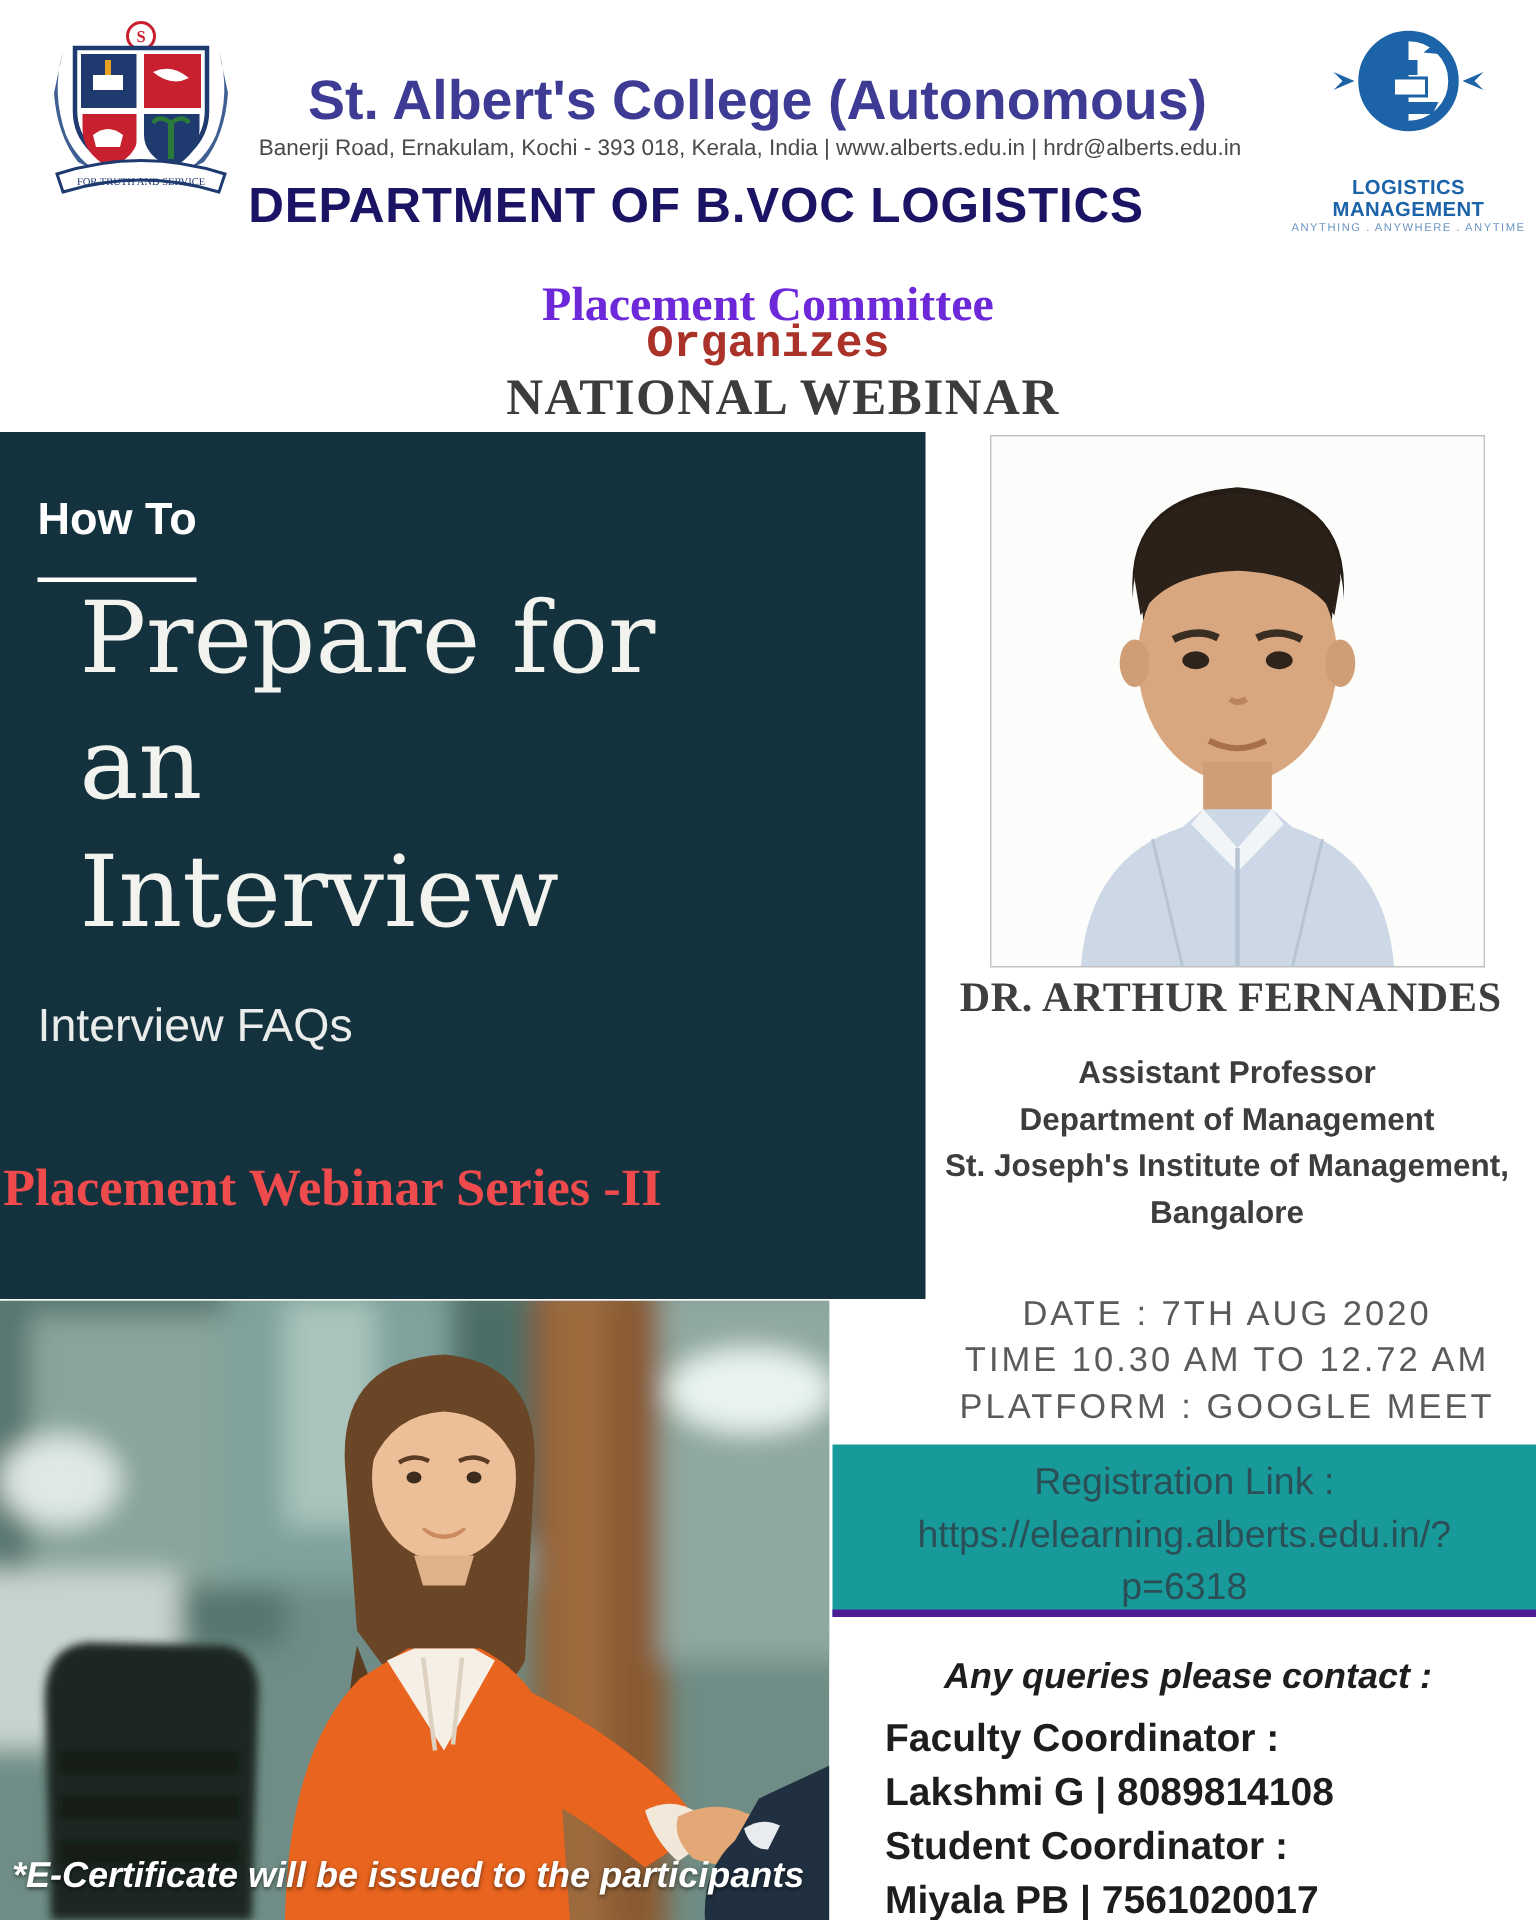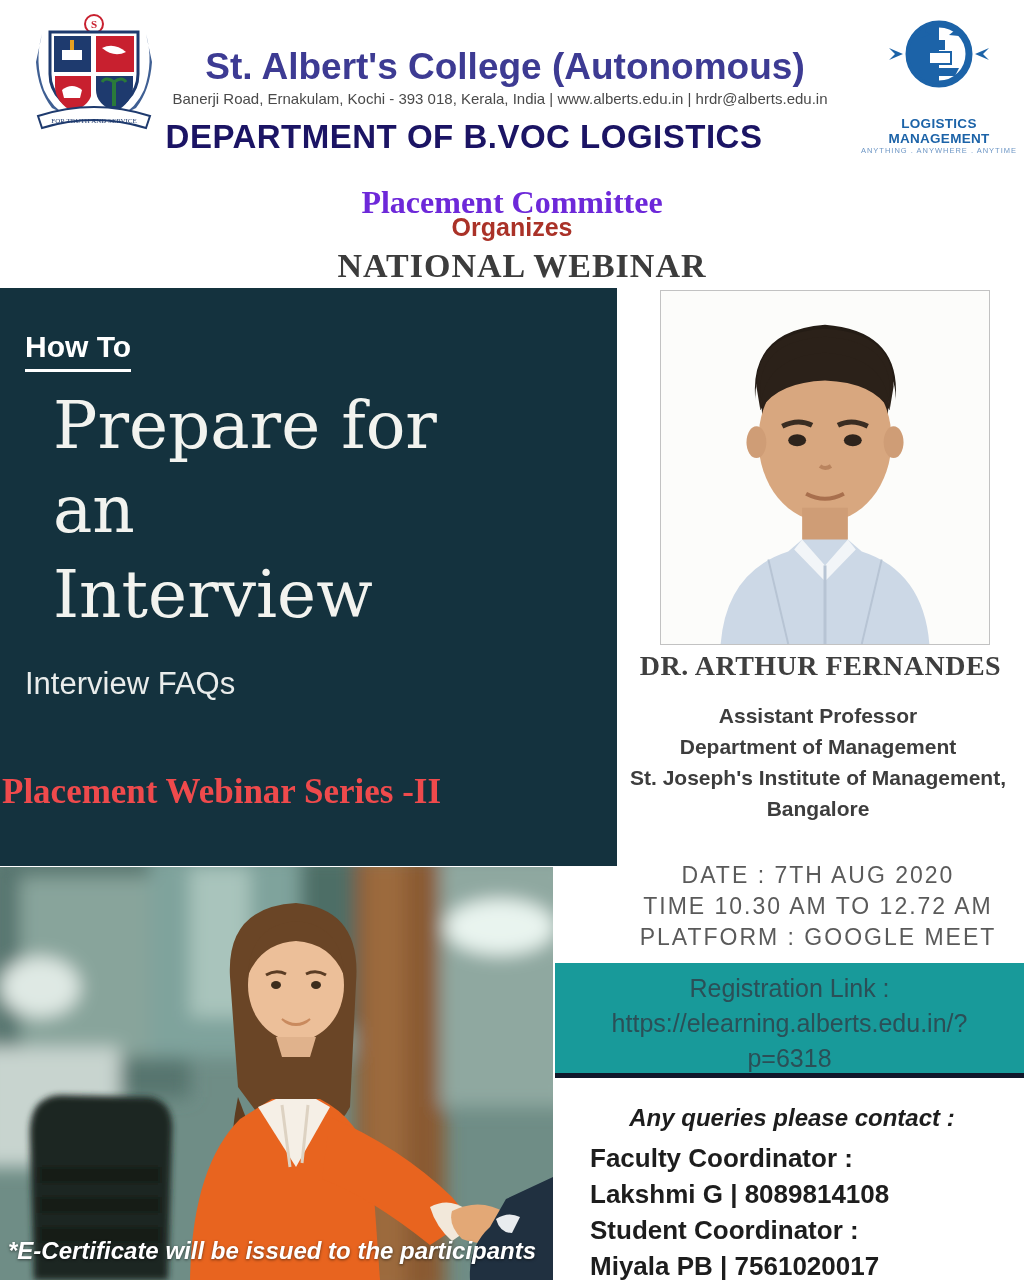--- a/index.html
+++ b/index.html
@@ -14,47 +14,47 @@
   .college-title { position:absolute; left:160px; top:46px; width:690px; text-align:center;
                    font-size:37px; font-weight:bold; color:#3d3b93; }
   .college-addr  { position:absolute; left:150px; top:90px; width:700px; text-align:center;
                    font-size:15px; color:#4a4a4a; }
   .dept { position:absolute; left:0; top:118px; width:892px; text-align:center;
           font-size:33px; font-weight:bold; color:#1b1464; letter-spacing:.5px;padding-left:36px; }
 
   .committee { position:absolute; left:0; top:184px; width:1024px; text-align:center;
                font-family:"Liberation Serif", serif; font-size:32px; font-weight:bold; color:#6d28d9; }
   .organizes { position:absolute; left:0; top:213px; width:1024px; text-align:center;
-               font-family:Liberation Sans, sans-serif; font-size:25px; font-weight:bold; color:#aa3228; }
+               font-family:Liberation Mono, monospace; font-size:30px; font-weight:bold; color:#aa3228; }
   .natweb   { position:absolute; left:0; top:247px; width:1024px; text-align:center;
                font-family:"Liberation Serif", serif; font-size:34px; font-weight:bold; color:#3c3c3c; letter-spacing:1px;padding-left:20px; }
 
   
   .hero { position:absolute; left:0; top:288px; width:617px; height:578px; background:#14323e; }
   .kicker { position:absolute; left:25px; top:42px; display:inline-block; color:#ffffff;
-            font-size:30px; font-weight:bold; border-bottom:3px solid #ffffff; padding-bottom:5px; }
+            font-size:30px; font-weight:bold; border-bottom:3px solid #ffffff; padding-bottom:21px; }
   .hero-title { position:absolute; left:25px; top:96px; color:#f2f3ef;
                 font-family:"DejaVu Serif","Liberation Serif",serif; font-size:66px; line-height:1.28; font-weight:normal;margin-left:28px; }
   .hero-sub { position:absolute; left:25px; top:378px; color:#e9eceb; font-size:31px; font-weight:400; }
   .hero-series { position:absolute; left:2px; top:484px; color:#ef4a4c;
                  font-family:"Liberation Serif", serif; font-size:35px; font-weight:bold; }
 
   
   .speaker-photo { position:absolute; left:660px; top:290px; width:330px; height:355px;
                    background:#fbfbfb; border:1px solid #c2c2c2; }
   .speaker-name { position:absolute; left:617px; top:650px; width:407px; text-align:center;
                   font-family:"Liberation Serif", serif; font-size:28px; font-weight:bold; color:#3f3f3f; letter-spacing:.5px; }
   .speaker-details { position:absolute; left:612px; top:700px; width:412px; text-align:center;
                      font-size:21px; font-weight:bold; color:#3d3d3d; line-height:31px; }
   .event { position:absolute; left:612px; top:860px; width:412px; text-align:center;
            font-size:23px; color:#5a5a5a; letter-spacing:2px; line-height:31px; }
 
   
   .reg { position:absolute; left:555px; top:963px; width:469px; height:115px; background:#189a9a;
-         border-bottom:5px solid #0f172a; text-align:center; color:#2b4f57;
+         border-bottom:5px solid #4c1d95; text-align:center; color:#2b4f57;
          font-size:25px; line-height:35px; padding-top:8px; }
   .reg-url { color:#2b4f57; text-decoration:none; }
 
   
   .contact-head { position:absolute; left:560px; top:1104px; width:464px; text-align:center;
                   font-size:24px; font-weight:bold; font-style:italic; color:#1d1d1d; }
   .contact-lines { position:absolute; left:590px; top:1140px; width:434px;
                    font-size:26px; font-weight:bold; color:#1d1d1d; line-height:36px; }
 
   

